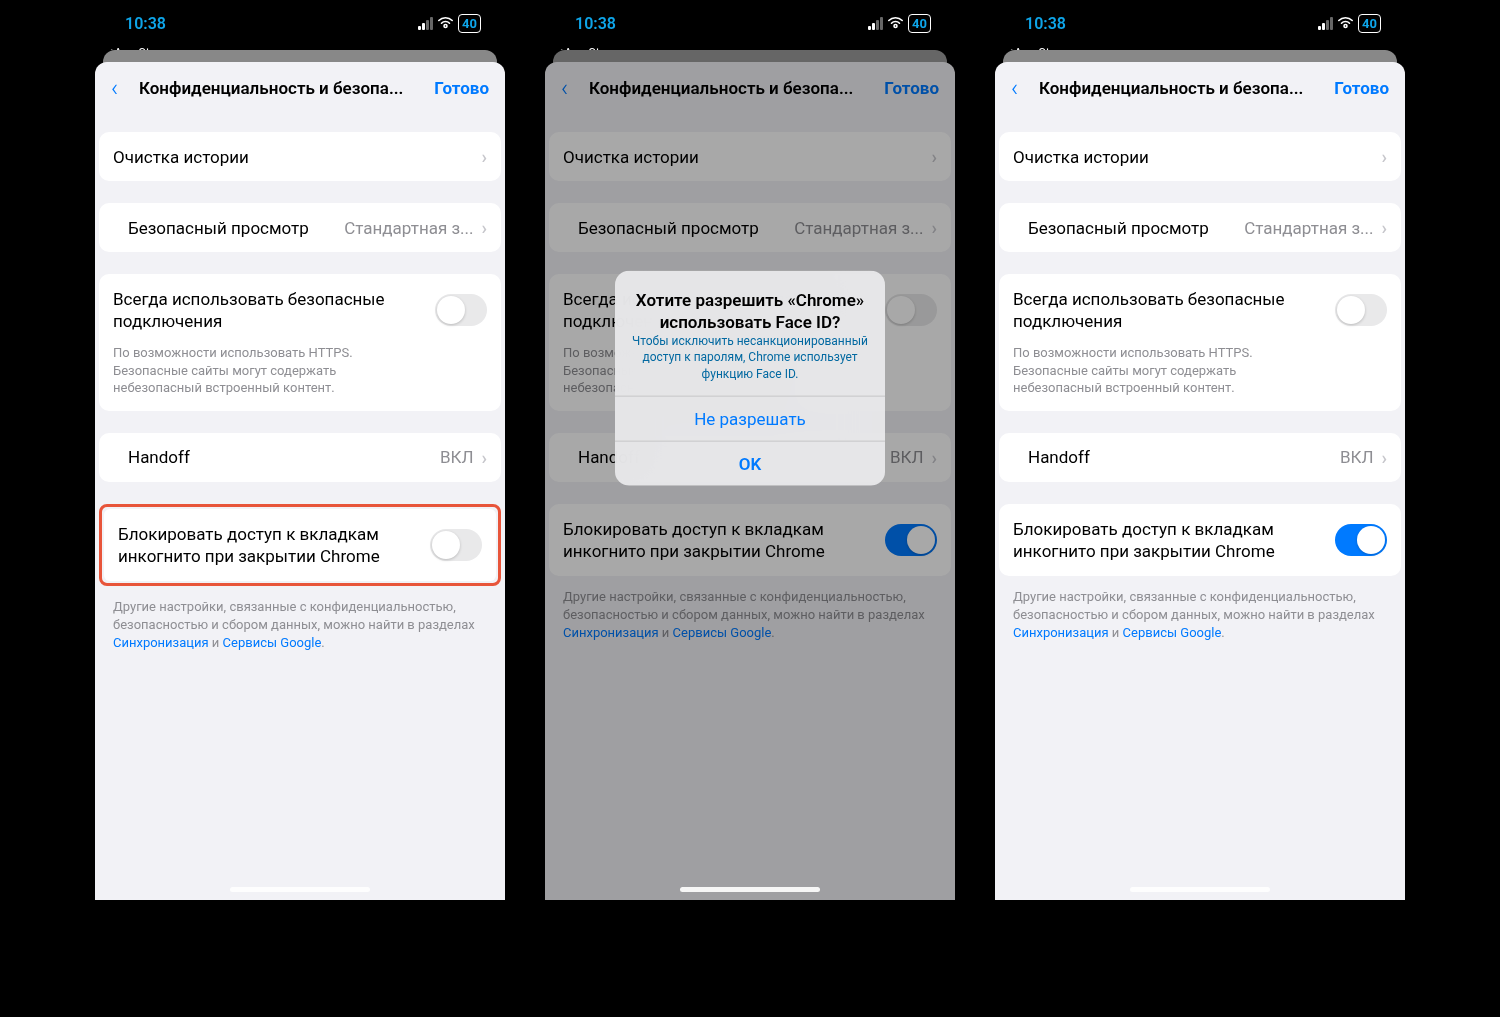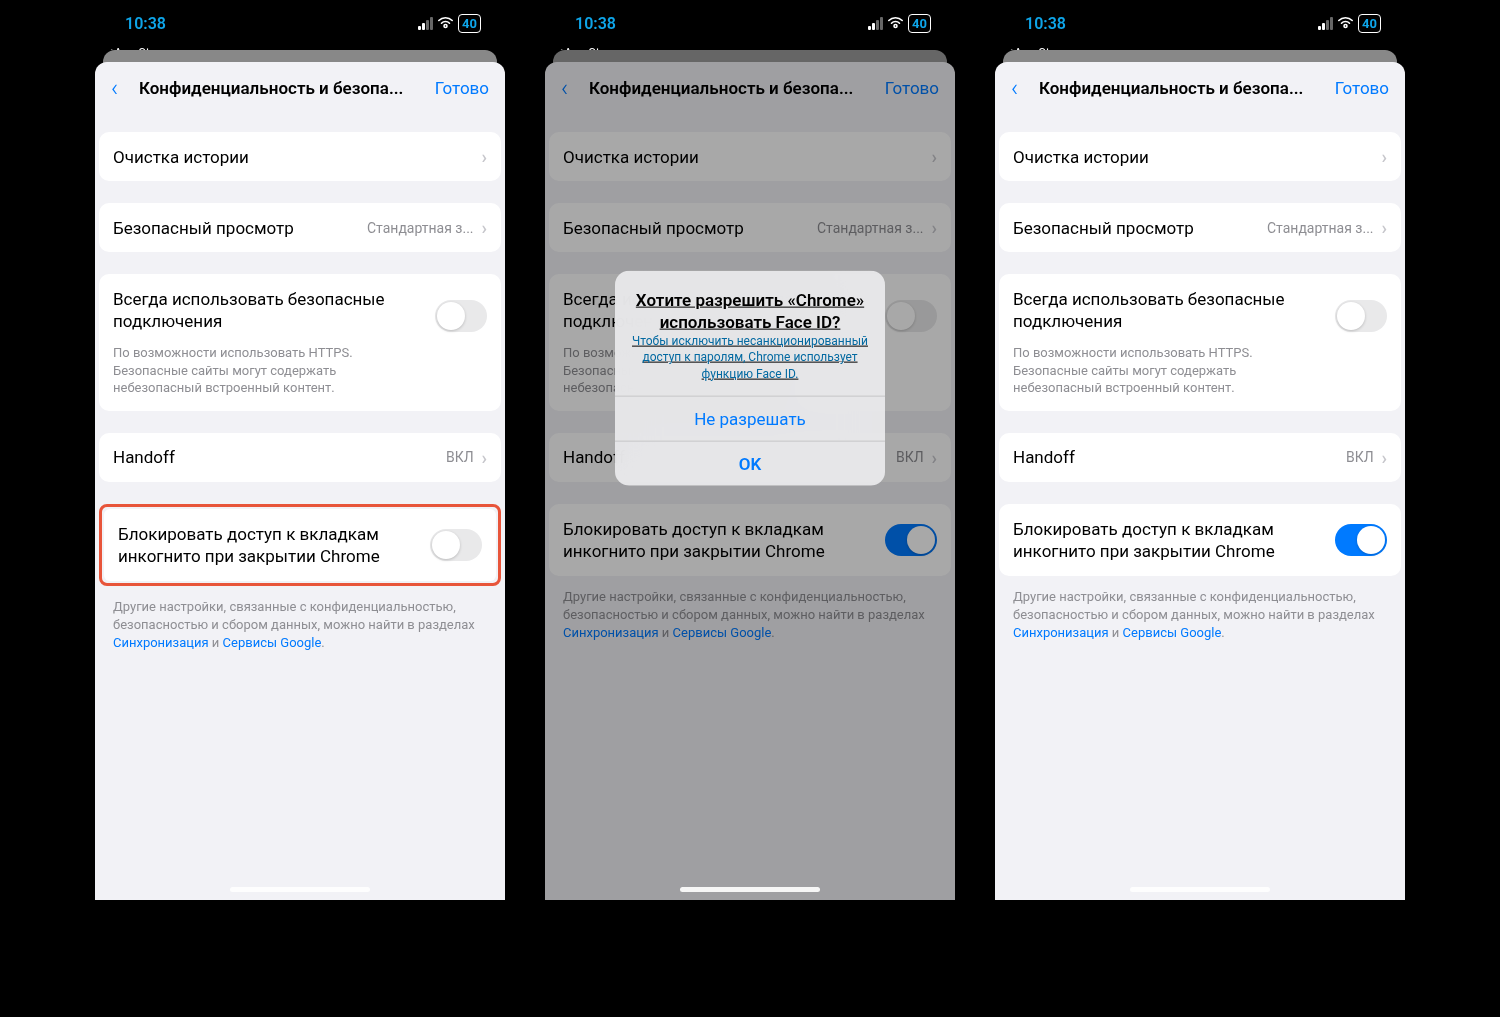--- a/index.html
+++ b/index.html
@@ -47,33 +47,33 @@
     position:absolute; top:12px; left:0; right:0; bottom:0;
     background:#f2f2f6; border-radius:12px 12px 0 0;
     display:flex; flex-direction:column;
   }
   .nav {
     height:52px; display:flex; align-items:center; justify-content:space-between;
     padding:0 16px; font-size:17px;
   }
   .nav .back-chev { color:#007aff; font-size:24px; font-weight:300; width:20px; }
   .nav .title { font-weight:600; color:#000; font-size:17px; flex:1; text-align:left; padding-left:8px; white-space:nowrap; overflow:hidden; text-overflow:ellipsis; }
-  .nav .done { color:#007aff; font-weight:400; }
+  .nav .done { color:#007aff; font-weight:700; }
   .content { flex:1; overflow-y:auto; padding:8px 4px 20px; }
   .group { margin-top:22px; }
   .group:first-child { margin-top:10px; }
   .row {
     background:#fff; border-radius:10px; padding:14px 14px;
     display:flex; align-items:center; gap:8px; min-height:48px;
   }
   .row-label { color:#000; font-size:17px; flex:1; }
-  .row-val { color:#8e8e93; font-size:14px; white-space:nowrap; overflow:hidden; text-overflow:ellipsis; max-width:150px; }
+  .row-val { color:#8e8e93; font-size:17px; white-space:nowrap; overflow:hidden; text-overflow:ellipsis; max-width:150px; }
   .chev { color:#c7c7cc; font-size:18px; font-weight:600; }
   .row.multi { flex-direction:column; align-items:stretch; }
-  .row.multi .top { display:flex; align-items:flex-end; }
+  .row.multi .top { display:flex; align-items:center; }
   .row.multi .top .row-label { line-height:1.3; }
   .row.multi .desc { color:#8e8e93; font-size:13px; line-height:1.35; margin-top:4px; padding-right:60px; }
   .toggle {
     width:52px; height:32px; border-radius:16px; background:#e9e9ea;
     position:relative; flex:none;
   }
   .toggle.on { background:#007aff; }
   .toggle .knob {
     width:28px; height:28px; border-radius:50%; background:#fff;
     position:absolute; top:2px; left:2px; box-shadow:0 1px 3px rgba(0,0,0,0.2);
@@ -86,33 +86,33 @@
   }
   .highlight-box .row { border-radius:6px; }
   .dim-overlay {
     position:absolute; inset:0; background:rgba(0,0,0,0.25); pointer-events:none;
   }
   .alert {
     position:absolute; left:50%; top:42%; transform:translate(-50%,-50%);
     width:270px; background:#e9e9ebf2; border-radius:14px; overflow:hidden;
     backdrop-filter:blur(20px);
   }
-  .alert .a-body { padding:18px 16px 14px; text-align:center;text-decoration:underline; }
+  .alert .a-body { padding:18px 16px 14px; text-align:center; }
   .alert .a-title { font-weight:600; font-size:17px; line-height:1.3; }
   .alert .a-msg { font-size:12px; color:#0369a1; line-height:1.35; }
   .alert .a-btn {
     border-top:1px solid #c6c6c8; text-align:center; padding:12px 9px;
     color:#007aff; font-size:17px;
   }
   .alert .a-btn.bold { font-weight:600; }
   .home-ind { position:absolute; bottom:8px; left:50%; transform:translateX(-50%);
     width:140px; height:5px; background:#fff; border-radius:3px; opacity:0.9; }
   .phone.dimmed .sheet { filter:brightness(0.88); }
   .row.inline { justify-content:space-between; }
-  .row.inline .row-label { flex:none; }
+  .row.inline .row-label { flex:none;margin-left:15px; }
   .row.inline .right { display:flex; align-items:center; gap:8px; }
 </style>
 </head>
 <body>
 
 <div class="phone">
   <div class="status-bar">
     <span>10:38</span>
     <div class="status-right">
       <span class="signal-icon">

